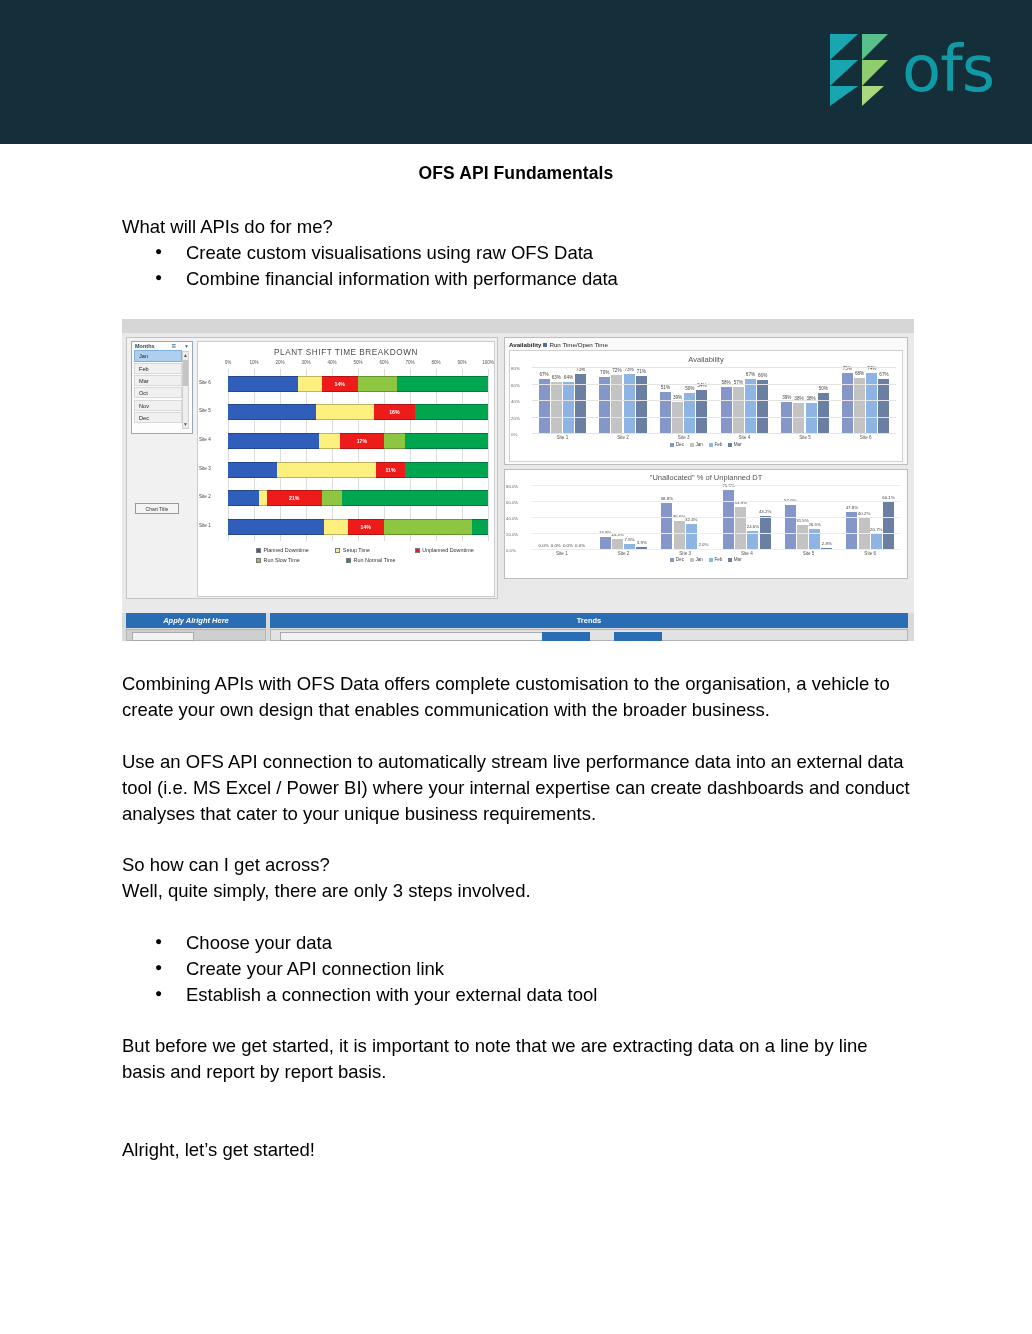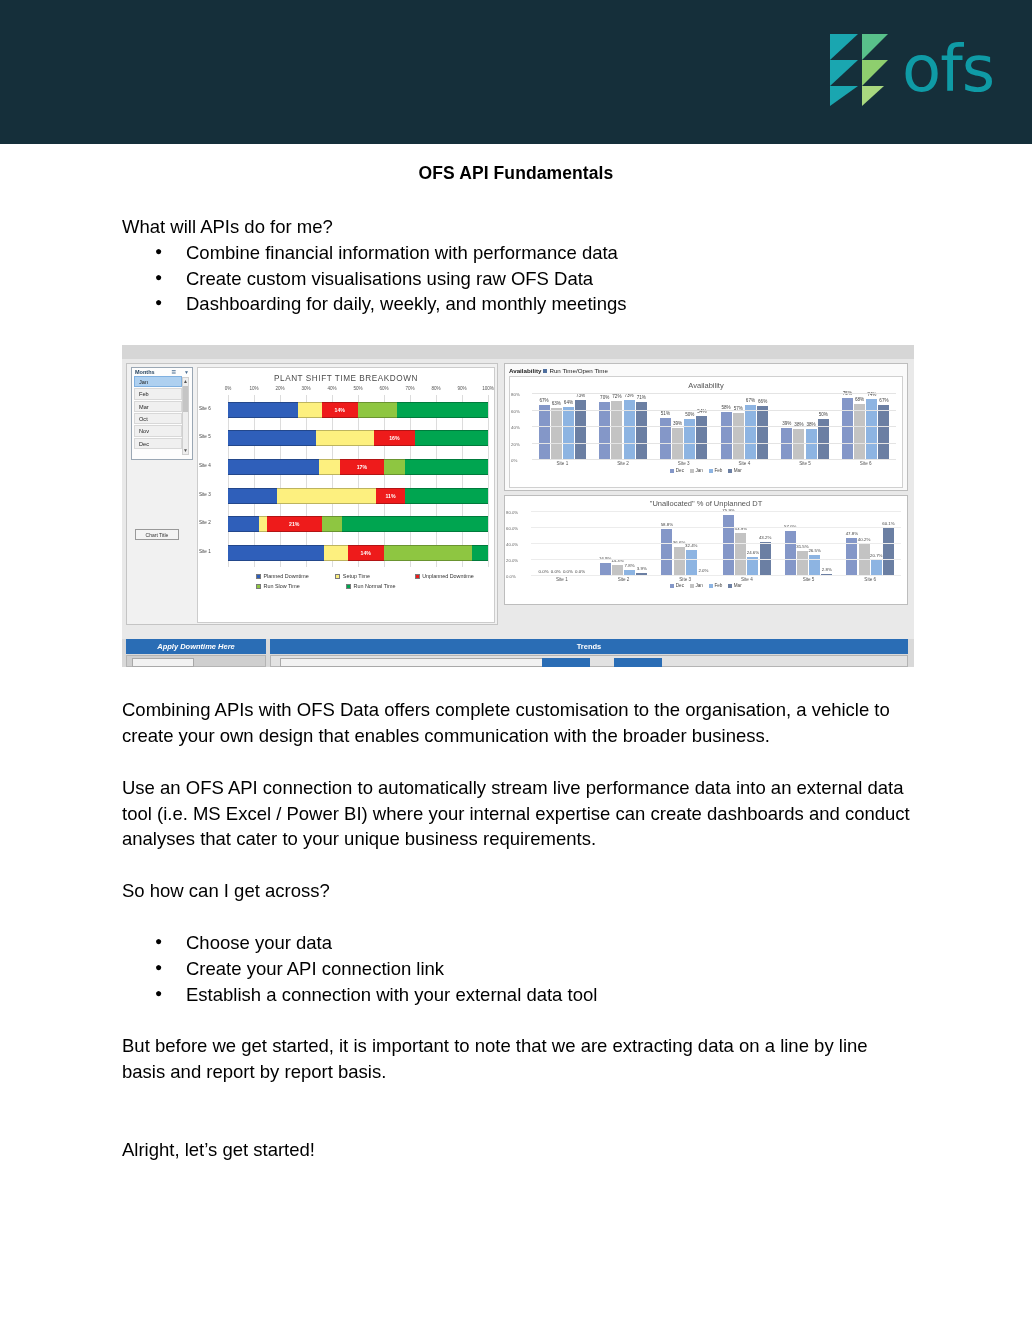--- a/index.html
+++ b/index.html
@@ -204,23 +204,22 @@
 
 <div class="doc">
 
   <div class="doc-title">OFS API Fundamentals</div>
 
   <div style="height:30px"></div>
 
   <div class="para">What will APIs do for me?</div>
 
   <ul class="bullets">
+    <li>Create custom visualisations using raw OFS Data</li>
     <li>Combine financial information with performance data</li>
-    <li>Create custom visualisations using raw OFS Data</li>
-    <li>Dashboarding for daily, weekly, and monthly meetings</li>
   </ul>
 
   <div class="dash">
 
     <div class="dash-body"></div>
 
     <div class="panel-left">
 
       <div class="months-box">
         <div class="months-head">
@@ -621,38 +620,39 @@
           </span><span class="li">
             <span class="sw" style="background:#8db4e2"></span>
             <span>Feb</span>
           </span><span class="li">
             <span class="sw" style="background:#6b7fa3"></span>
             <span>Mar</span>
           </span></div>
     </div>
 
     <div class="dash-bottom">
-      <div class="bb filters">Apply Downtime Here</div>
+      <div class="bb filters">Apply Alright Here</div>
       <div class="bb trends">Trends</div>
       <div class="bb-sub a"></div>
       <div class="bb-sub b"></div>
       <div class="mini-ctl" style="left:10px;width:62px"></div>
       <div class="mini-ctl" style="left:158px;width:300px"></div>
       <div class="mini-blue" style="left:420px;width:48px"></div>
       <div class="mini-blue" style="left:492px;width:48px"></div>
     </div>
   </div>
 
   <div style="height:30px"></div>
 
   <div class="para">Combining APIs with OFS Data offers complete customisation to the organisation, a vehicle to create your own design that enables communication with the broader business.</div>
   <div class="gap-lg"></div>
   <div class="para">Use an OFS API connection to automatically stream live performance data into an external data tool (i.e. MS Excel / Power BI) where your internal expertise can create dashboards and conduct analyses that cater to your unique business requirements.</div>
   <div class="gap-lg"></div>
   <div class="para">So how can I get across?</div>
+  <div class="para">Well, quite simply, there are only 3 steps involved.</div>
 
   <div class="gap-lg"></div>
 
   <ul class="bullets">
     <li>Choose your data</li>
     <li>Create your API connection link</li>
     <li>Establish a connection with your external data tool</li>
   </ul>
 
   <div class="gap-lg"></div>

